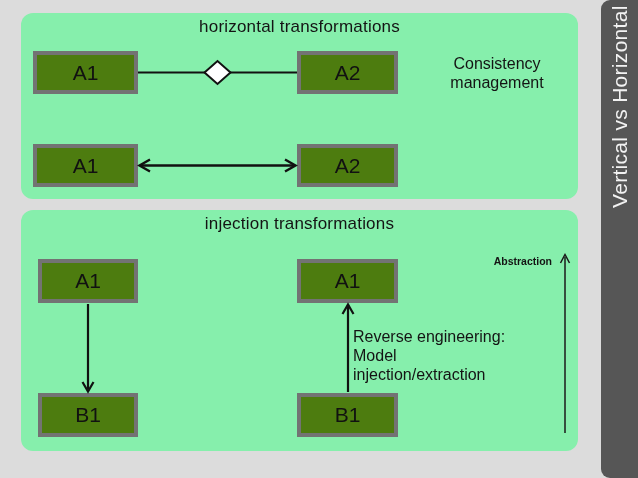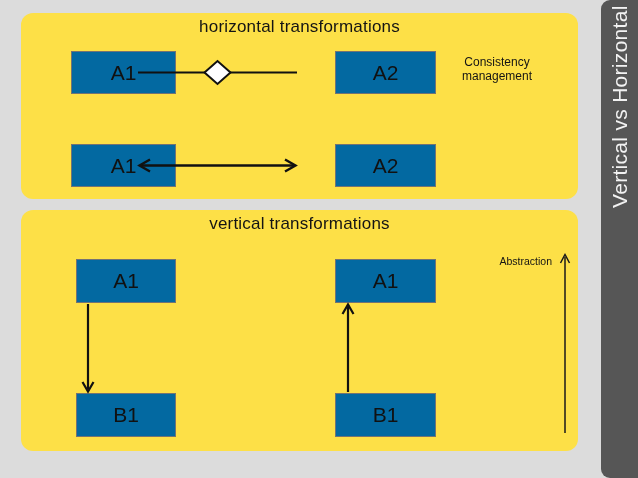--- a/index.html
+++ b/index.html
@@ -6,64 +6,64 @@
   body{
     width:638px;height:478px;position:relative;overflow:hidden;
     background:#dcdcdc;
     font-family:"Liberation Sans","DejaVu Sans",sans-serif;
     color:#141414;
   }
   .stage{position:absolute;left:0;top:0;width:638px;height:478px;}
 
   .panel{
     position:absolute;left:21px;width:557px;
-    background:#fde047;border-radius:12px;
+    background:#86efac;border-radius:12px;
   }
   .panel-top{top:13px;height:186px;}
   .panel-bottom{top:210px;height:241px;}
 
   .panel-title{
     position:absolute;left:0;right:0;text-align:center;
     font-size:17px;letter-spacing:.2px;color:#141414;
   }
   .panel-top .panel-title{top:4px;}
   .panel-bottom .panel-title{top:4px;}
 
   .node{
-    position:absolute;background:#0369a1;border:1px solid #737373;
+    position:absolute;background:#4d7c0f;border:4px solid #737373;
     display:flex;align-items:center;justify-content:center;
-    font-size:21px;color:#111111;box-sizing:border-box;margin-left:38px;
+    font-size:21px;color:#111111;box-sizing:border-box;
   }
   
   .n-r1-left {left:33px; top:51px; width:105px;height:43px;}
   .n-r1-right{left:297px;top:51px; width:101px;height:43px;}
   .n-r2-left {left:33px; top:144px;width:105px;height:43px;}
   .n-r2-right{left:297px;top:144px;width:101px;height:43px;}
   
   .n-v-a1-l{left:38px; top:259px;width:100px;height:44px;}
   .n-v-a1-r{left:297px;top:259px;width:101px;height:44px;}
   .n-v-b1-l{left:38px; top:393px;width:100px;height:44px;}
   .n-v-b1-r{left:297px;top:393px;width:101px;height:44px;}
 
   svg{position:absolute;overflow:visible;}
   .sv-diamond {left:138px;top:58px;}
   .sv-dblarrow{left:138px;top:151px;}
   .sv-down    {left:77px; top:302px;}
   .sv-up      {left:337px;top:302px;}
   .sv-abs     {left:556px;top:252px;}
 
   .annotation{
-    position:absolute;font-size:12px;line-height:1.18;color:#141414;
+    position:absolute;font-size:16px;line-height:1.18;color:#141414;
     white-space:pre-line;
   }
   .ann-consistency{left:438px;top:55px;width:118px;text-align:center;}
   .ann-sync{left:430px;top:158px;width:134px;text-align:center;}
   .ann-forward{left:96px;top:328px;width:142px;text-align:center;}
   .ann-reverse{left:353px;top:328px;width:180px;text-align:left;}
-  .ann-abstraction{left:488px;top:255px;width:64px;text-align:right;font-size:10.5px;}
+  .ann-abstraction{left:488px;top:255px;width:64px;text-align:right;font-size:10.5px;font-weight:bold;}
 
   .sidebar{
     position:absolute;left:601px;top:0;width:37px;height:478px;
     background:#565656;border-radius:9px 0 0 9px;
   }
   .sidebar-label{
     position:absolute;left:608px;top:208px;
     transform:rotate(-90deg);transform-origin:0 0;
     white-space:nowrap;font-size:21px;color:#f2f2f2;letter-spacing:.3px;
   }
@@ -92,40 +92,42 @@
   <div class="node n-r2-right">A2</div>
 
   <svg class="sv-dblarrow" width="159" height="29" viewBox="0 0 159 29">
     <line x1="3" y1="14.5" x2="156" y2="14.5" stroke="#111111" stroke-width="2.4"></line>
     <polyline points="12,8.5 1.5,14.5 12,20.5" fill="none" stroke="#111111" stroke-width="2.4" stroke-linejoin="miter"></polyline>
     <polyline points="147,8.5 157.5,14.5 147,20.5" fill="none" stroke="#111111" stroke-width="2.4" stroke-linejoin="miter"></polyline>
   </svg>
 
 
   <div class="panel panel-bottom">
-    <div class="panel-title">vertical transformations</div>
+    <div class="panel-title">injection transformations</div>
   </div>
 
   <div class="node n-v-a1-l">A1</div>
   <div class="node n-v-b1-l">B1</div>
 
   <svg class="sv-down" width="22" height="92" viewBox="0 0 22 92">
     <line x1="11" y1="2" x2="11" y2="87" stroke="#111111" stroke-width="2.2"></line>
     <polyline points="5.5,80 11,89.5 16.5,80" fill="none" stroke="#111111" stroke-width="2.2"></polyline>
   </svg>
 
 
   <div class="node n-v-a1-r">A1</div>
   <div class="node n-v-b1-r">B1</div>
 
   <svg class="sv-up" width="22" height="92" viewBox="0 0 22 92">
     <line x1="11" y1="4.5" x2="11" y2="90" stroke="#111111" stroke-width="2.2"></line>
     <polyline points="5.5,12 11,2.5 16.5,12" fill="none" stroke="#111111" stroke-width="2.2"></polyline>
   </svg>
 
+  <div class="annotation ann-reverse">Reverse engineering:
+Model injection/extraction</div>
 
   <div class="annotation ann-abstraction">Abstraction</div>
 
   <svg class="sv-abs" width="18" height="184" viewBox="0 0 18 184">
     <line x1="9" y1="5" x2="9" y2="181" stroke="#1a1a1a" stroke-width="1.5"></line>
     <polyline points="4.5,11 9,2.5 13.5,11" fill="none" stroke="#1a1a1a" stroke-width="1.5"></polyline>
   </svg>
 
   <div class="sidebar"></div>
   <div class="sidebar-label">Vertical vs Horizontal</div>

